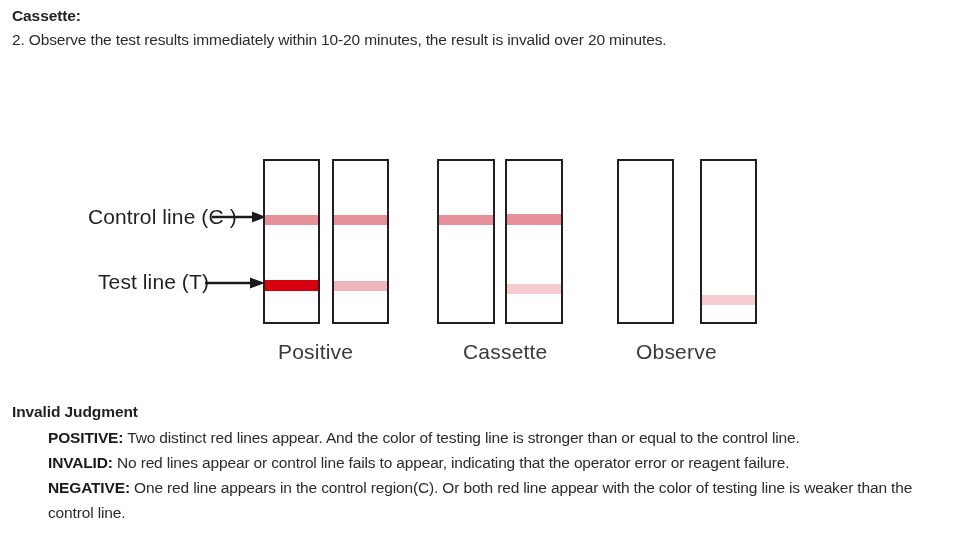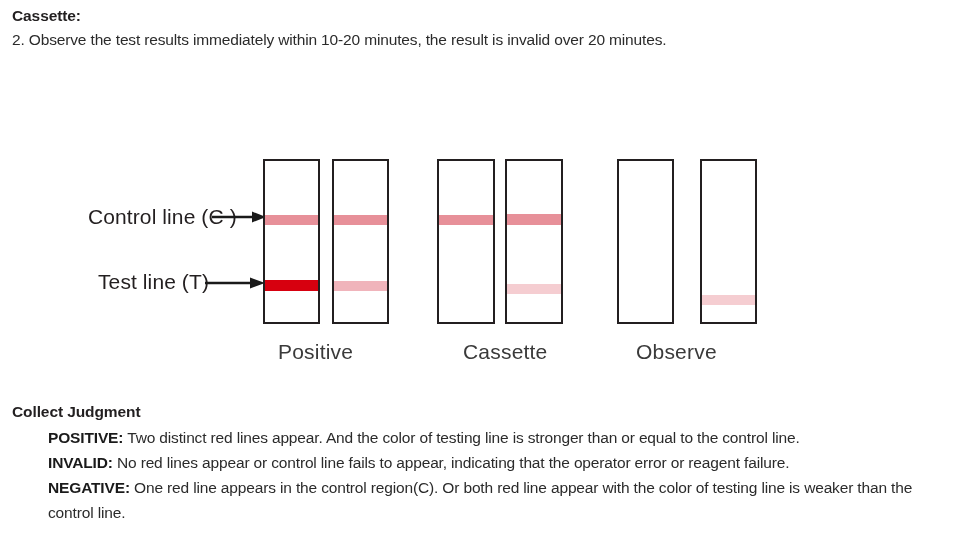--- a/index.html
+++ b/index.html
@@ -156,20 +156,20 @@
   <div class="strip" style="left:700px; top:19px; width:57px; height:165px;">
     <div class="band" style="top:134px; height:10px; background:#f5cdd1;"></div>
   </div>
 
   <div class="result-label" style="left:278px; top:200px;">Positive</div>
   <div class="result-label" style="left:463px; top:200px;">Cassette</div>
   <div class="result-label" style="left:636px; top:200px;">Observe</div>
 </div>
 
 <div id="bottom-text">
-  <div class="jheading">Collect Judgment</div>
+  <div class="jheading">Invalid Judgment</div>
 
   <div class="jline"><span class="jlabel">POSITIVE:</span><span> Two distinct red lines appear. And the color of testing line is stronger than or equal to the control line.</span></div>
 
   <div class="jline"><span class="jlabel">INVALID:</span><span> No red lines appear or control line fails to appear, indicating that the operator error or reagent failure.</span></div>
 
   <div class="jline"><span class="jlabel">NEGATIVE:</span><span> One red line appears in the control region(C). Or both red line appear with the color of testing line is weaker than the control line.</span></div>
 </div>
 
 </body></html>

